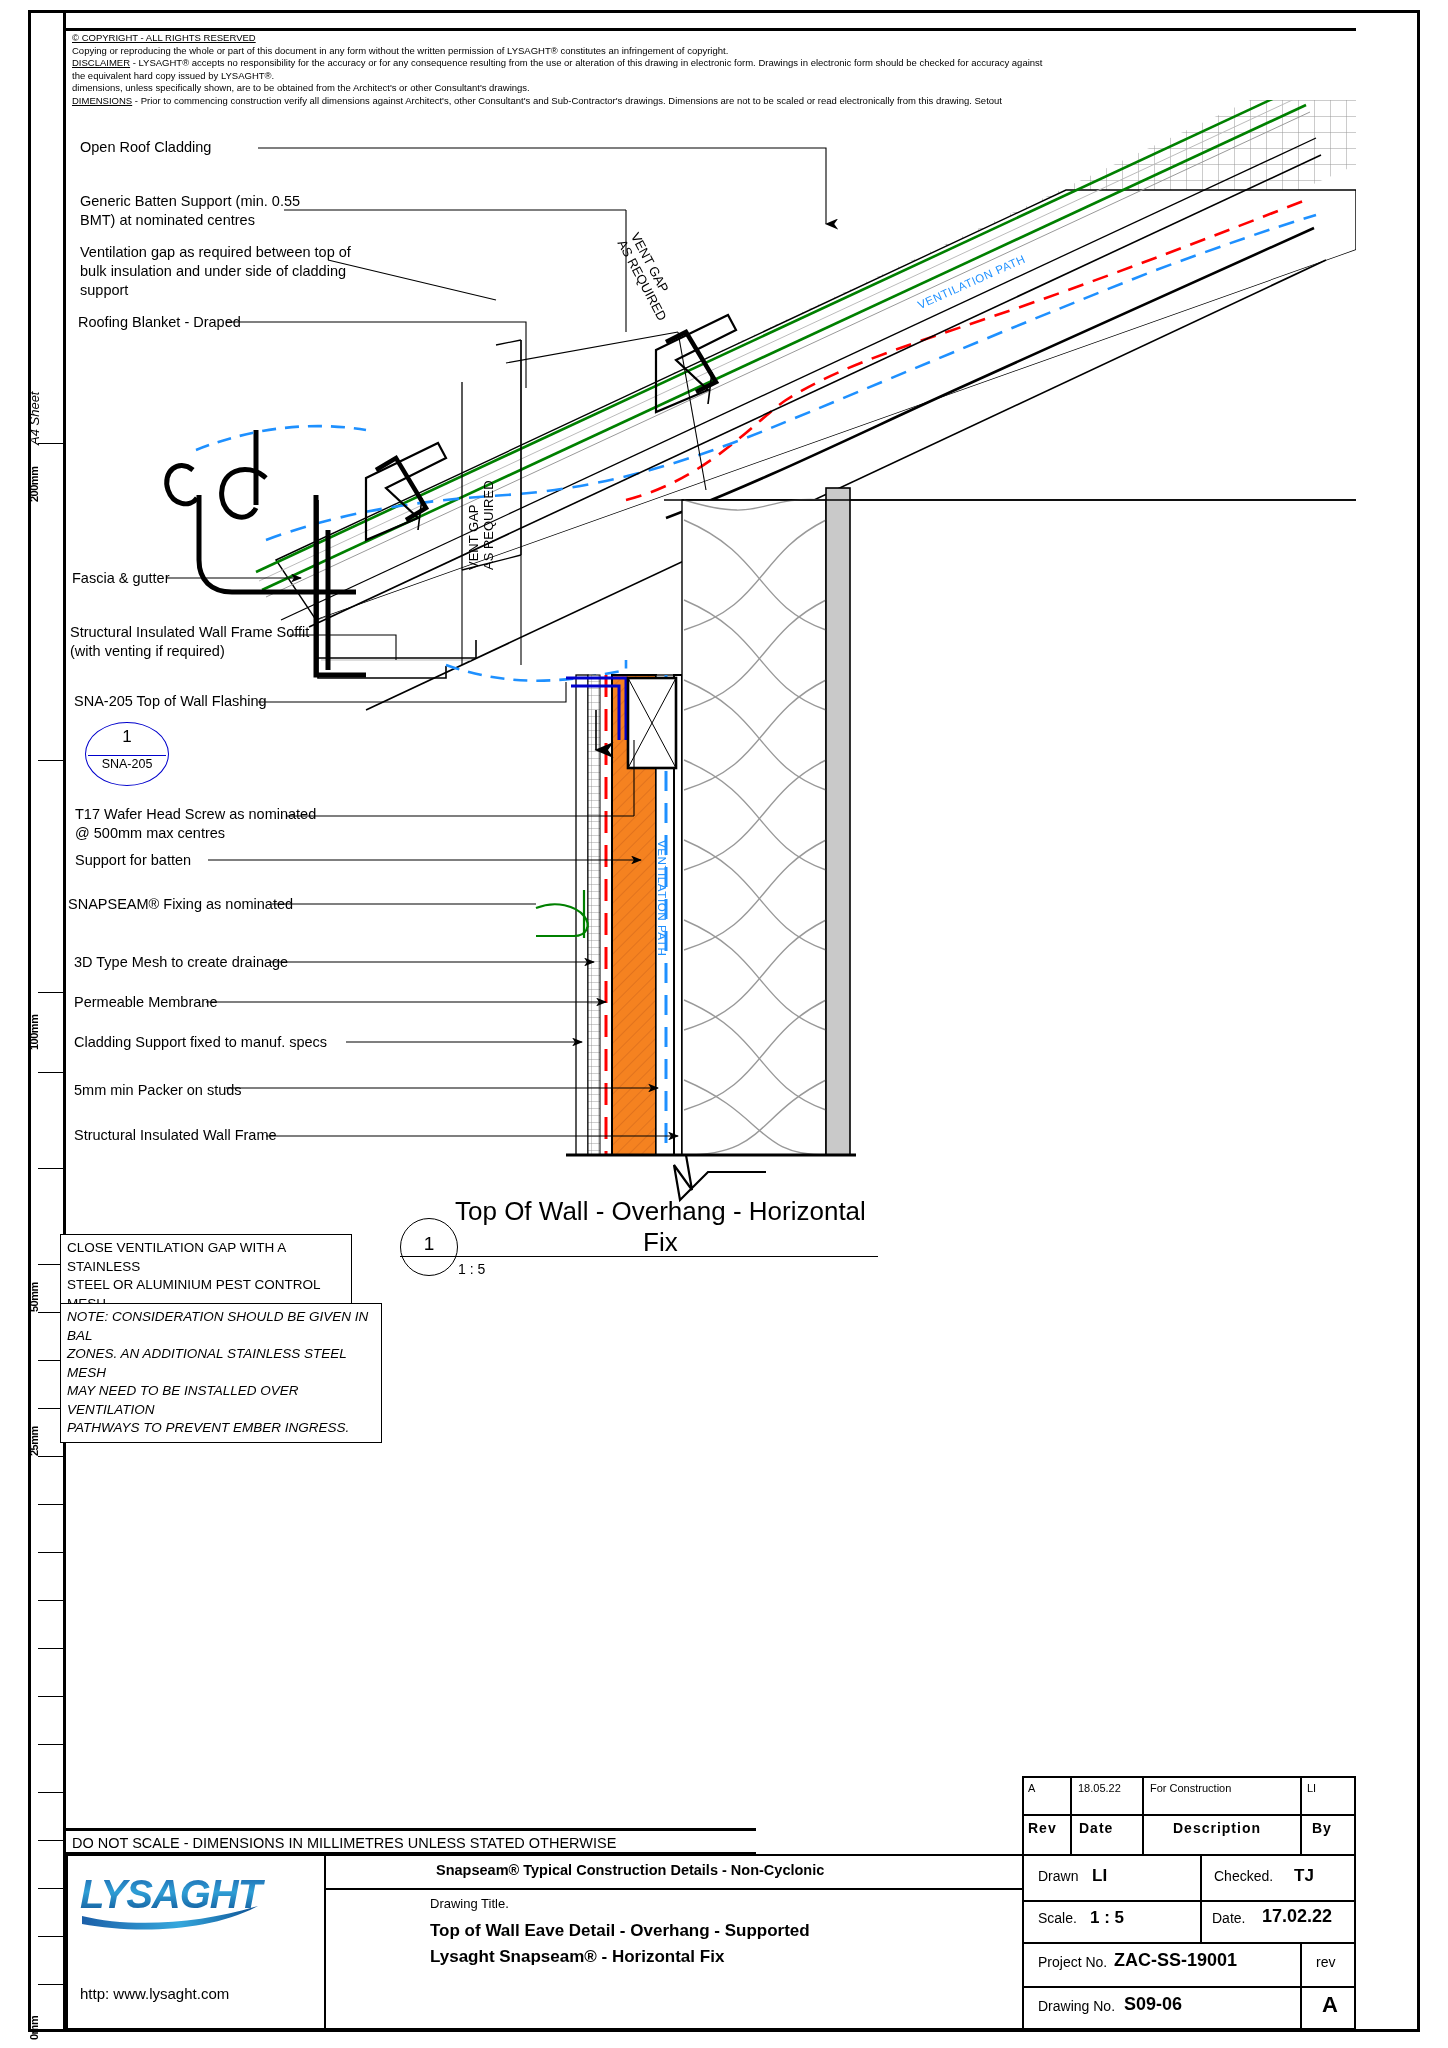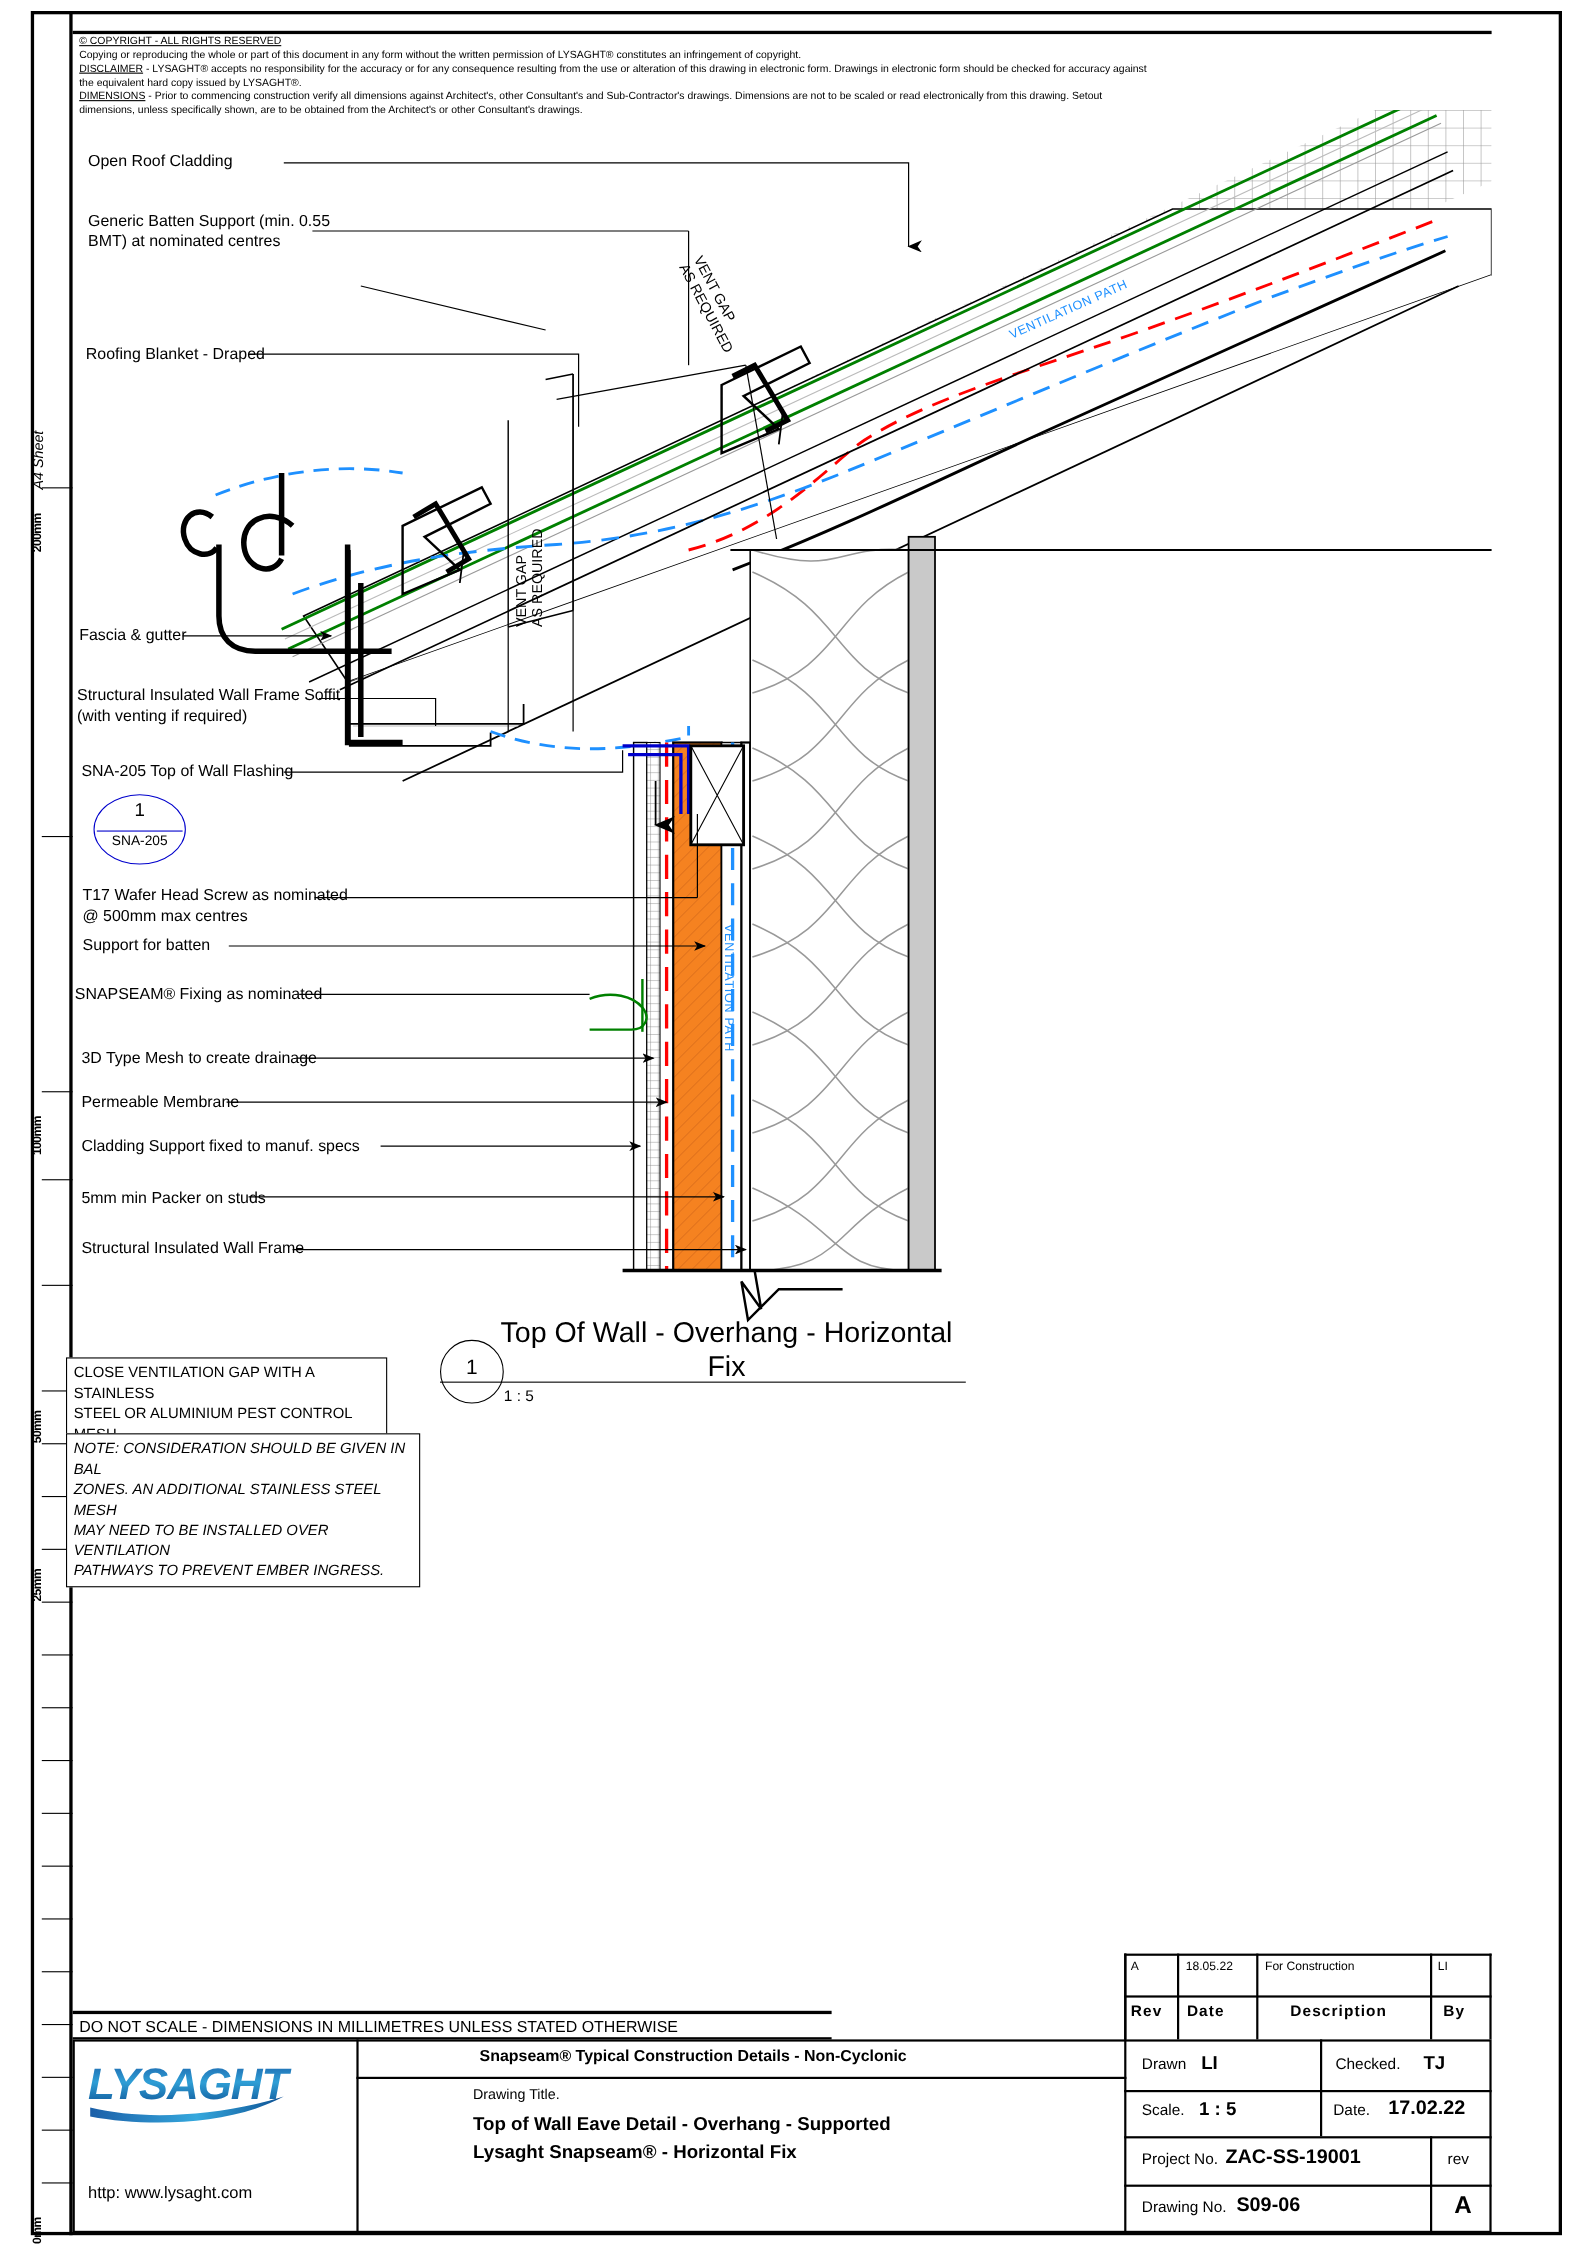--- a/index.html
+++ b/index.html
@@ -98,22 +98,22 @@
     <div class="tickbox" style="top:1974px;height:48px;"></div>
     <div class="lbl" style="left:12px;top:2018px;">0mm</div>
   </div>
 
   <div class="disclaimer">
     <div class="top"></div>
     <div class="u">© COPYRIGHT - ALL RIGHTS RESERVED</div>
     <div>Copying or reproducing the whole or part of this document in any form without the written permission of LYSAGHT® constitutes an infringement of copyright.</div>
     <div><span class="u">DISCLAIMER</span><span> - LYSAGHT® accepts no responsibility for the accuracy or for any consequence resulting from the use or alteration of this drawing in electronic form.  Drawings in electronic form should be checked for accuracy against</span></div>
     <div>the equivalent hard copy issued by LYSAGHT®.</div>
+    <div>dimensions, unless specifically shown, are to be obtained from the Architect's or other Consultant's drawings.</div>
     <div><span class="u">DIMENSIONS</span><span> - Prior to commencing construction verify all dimensions against Architect's, other Consultant's and Sub-Contractor's drawings. Dimensions are not to be scaled or read electronically from this drawing. Setout</span></div>
-    <div>dimensions, unless specifically shown, are to be obtained from the Architect's or other Consultant's drawings.</div>
   </div>
 
   <div id="canvas">
     <svg width="1290" height="1520" viewBox="0 0 1290 1520">
       <defs>
         <pattern id="hatch" width="10" height="10" patternTransform="rotate(45)" patternUnits="userSpaceOnUse">
           <line x1="0" y1="0" x2="0" y2="10" stroke="#999" stroke-width="1"></line>
         </pattern>
         <pattern id="hatchOrange" width="9" height="9" patternTransform="rotate(45)" patternUnits="userSpaceOnUse">
           <rect width="9" height="9" fill="#f58220"></rect>
@@ -331,20 +331,25 @@
 
   <div class="lead" style="left:80px;top:138px;">
     <div>Open Roof Cladding</div>
   </div>
 
   <div class="lead" style="left:80px;top:192px;">
     <div>Generic Batten Support (min. 0.55</div>
     <div>BMT) at nominated centres</div>
   </div>
 
+  <div class="lead" style="left:80px;top:243px;">
+    <div>Ventilation gap as required between top of</div>
+    <div>bulk insulation and under side of cladding</div>
+    <div>support</div>
+  </div>
 
   <div class="lead" style="left:78px;top:313px;">
     <div>Roofing Blanket - Draped</div>
   </div>
 
   <div class="lead" style="left:72px;top:569px;">
     <div>Fascia &amp; gutter</div>
   </div>
 
   <div class="lead" style="left:70px;top:623px;">

